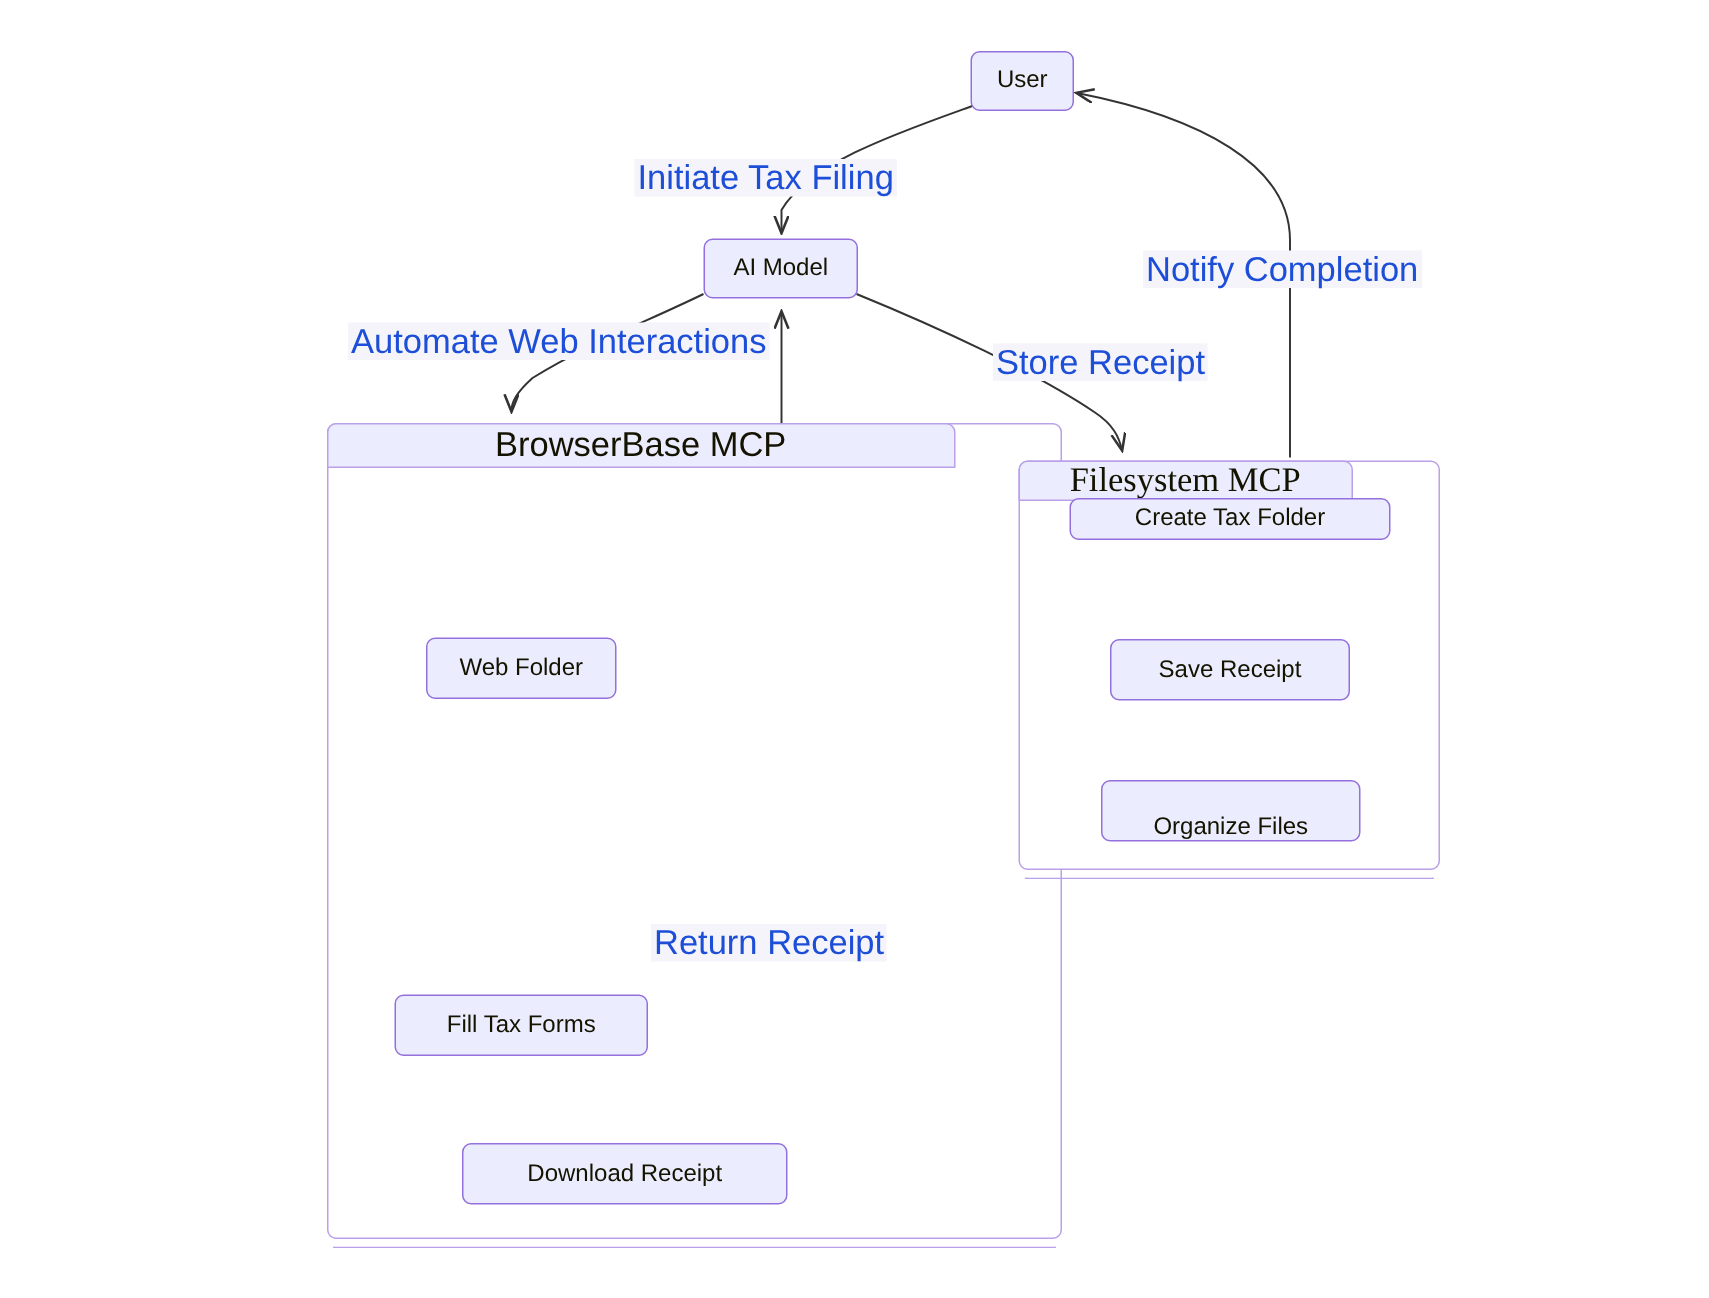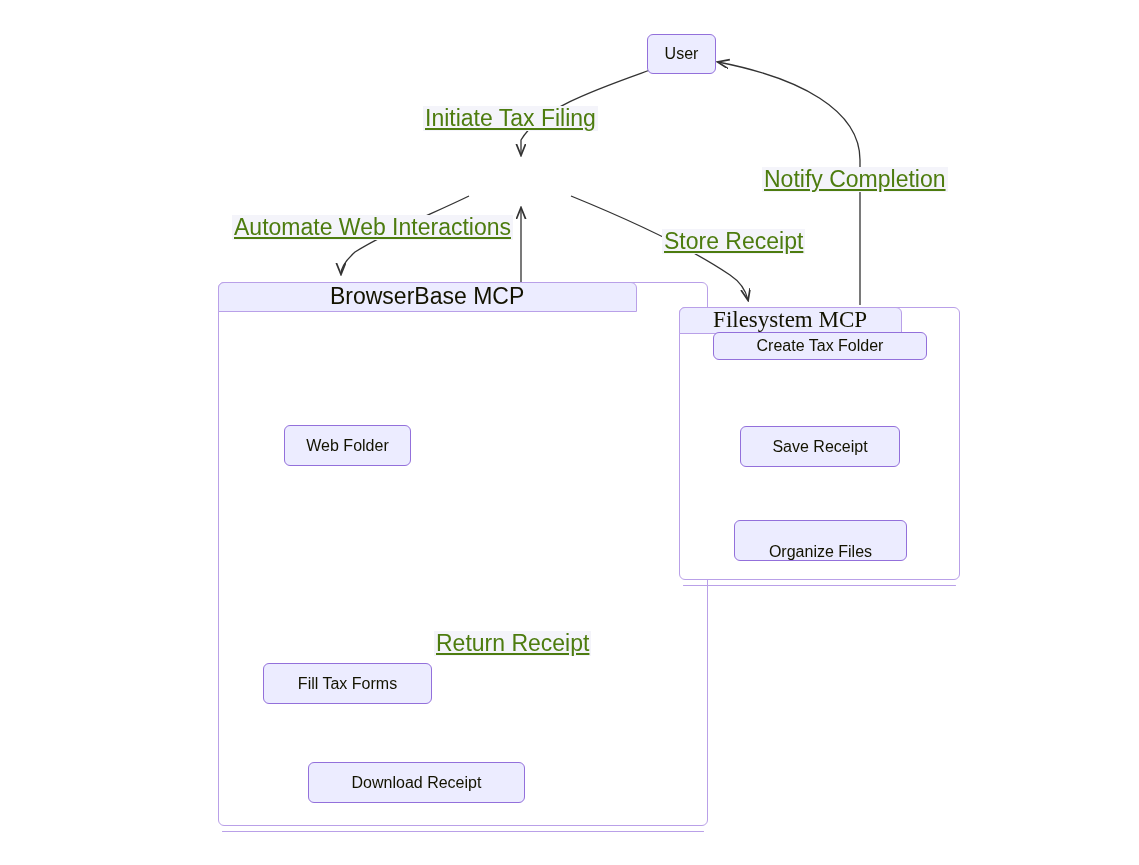--- a/index.html
+++ b/index.html
@@ -75,26 +75,25 @@
     align-items: center;
     justify-content: center;
     color: #131300;
     font-size: 23px;
     white-space: nowrap;
   }
   .edge-label {
     position: absolute;
     z-index: 4;
     background: #f4f4fa;
-    color: #4d7c0f;
+    color: #1d4ed8;
     font-size: 23px;
     line-height: 25px;
     white-space: nowrap;
     padding: 0 2px;
-    text-decoration: underline;
   }
 </style>
 </head>
 <body>
 
 <div id="diagram-root">
 
   <svg id="edge-layer" viewBox="0 0 1139 865" width="1139" height="865" xmlns="http://www.w3.org/2000/svg">
     <defs>
       <marker id="arrow" markerWidth="10" markerHeight="10" refX="8.6" refY="3.6" orient="auto" markerUnits="strokeWidth">
@@ -132,20 +131,23 @@
     <div class="cluster-title-band" style="width:223px; height:27px;font-family:Liberation Serif, serif;">
       <span>Filesystem MCP</span>
     </div>
     <div class="cluster-inner-line"></div>
   </div>
 
   <div class="node" style="left:647px; top:34px; width:69px; height:40px;">
     <span>User</span>
   </div>
 
+  <div class="node" style="left:469px; top:159px; width:103px; height:40px;">
+    <span>AI Model</span>
+  </div>
 
   <div class="node" style="left:284px; top:425px; width:127px; height:41px;">
     <span>Web Folder</span>
   </div>
 
   <div class="node" style="left:263px; top:663px; width:169px; height:41px;">
     <span>Fill Tax Forms</span>
   </div>
 
   <div class="node" style="left:308px; top:762px; width:217px; height:41px;">
@@ -169,21 +171,21 @@
   </div>
 
   <div class="edge-label" style="left:232px; top:215px;">
     <span>Automate Web Interactions</span>
   </div>
 
   <div class="edge-label" style="left:662px; top:229px;">
     <span>Store Receipt</span>
   </div>
 
-  <div class="edge-label" style="left:434px; top:631px;">
+  <div class="edge-label" style="left:434px; top:616px;">
     <span>Return Receipt</span>
   </div>
 
   <div class="edge-label" style="left:762px; top:167px;">
     <span>Notify Completion</span>
   </div>
 
 </div>
 
 </body></html>

